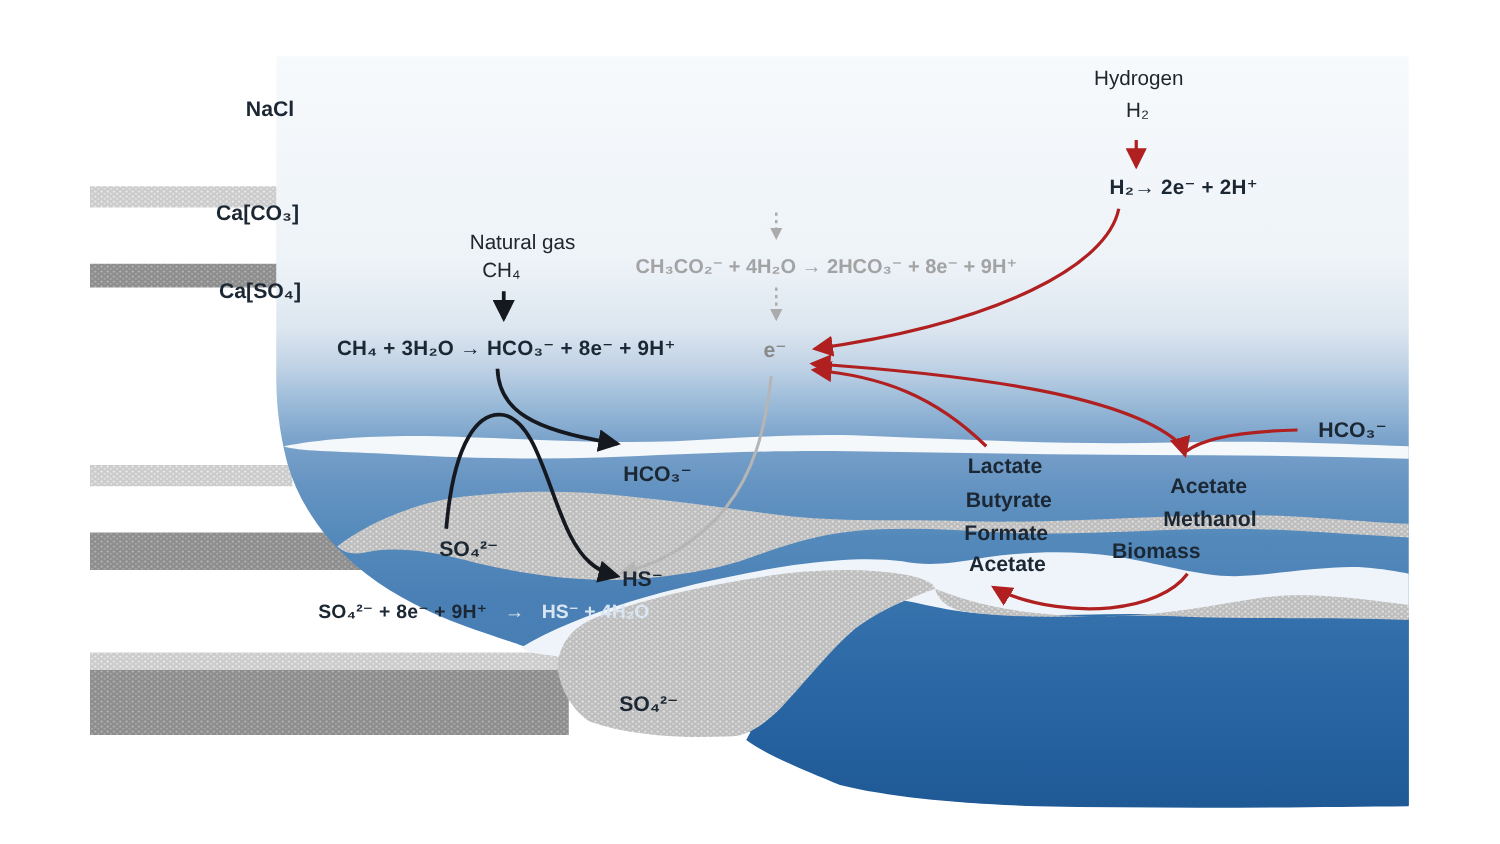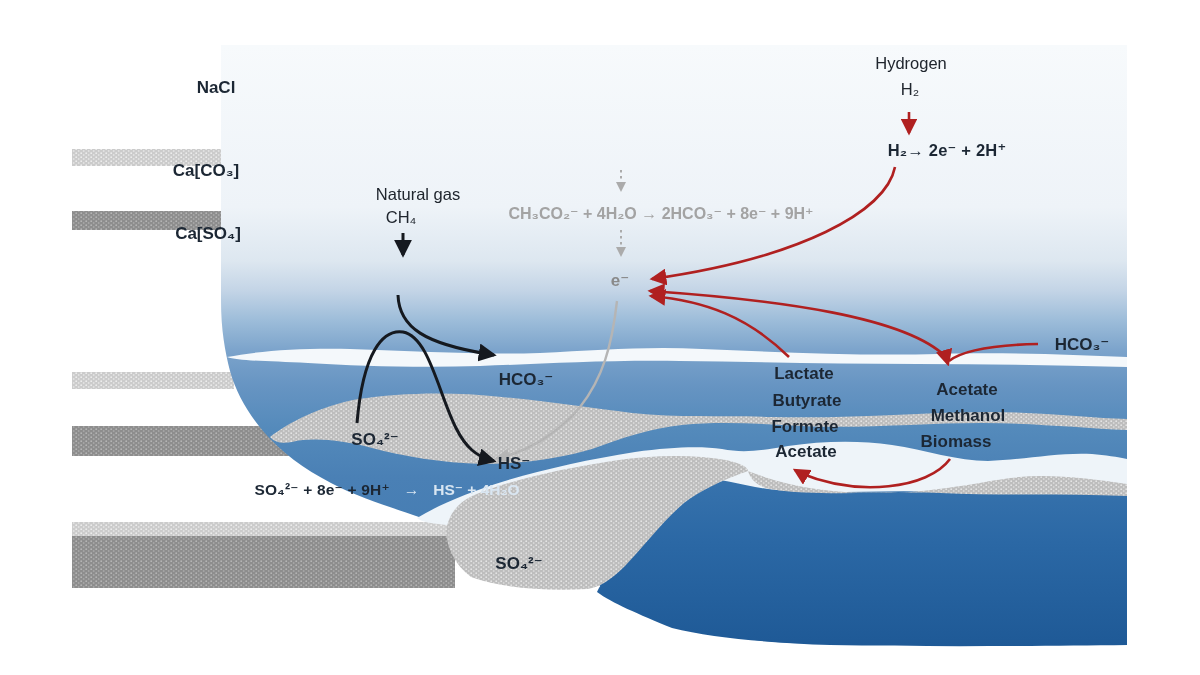--- a/index.html
+++ b/index.html
@@ -200,20 +200,21 @@
   <path class="arrow-red" d="M 1038 344 C 992 345, 962 351, 949 361"></path>
   <path class="arrow-red" marker-end="url(#mRed)" d="M 950 459 C 928 489, 858 497, 800 473 L 795 470"></path>
 </svg>
 
 <div class="lbl dark" style="left:198px;top:88px;">NaCl</div>
 <div class="lbl dark" style="left:188px;top:171px;">Ca[CO₃]</div>
 <div class="lbl dark" style="left:190px;top:234px;">Ca[SO₄]</div>
 
 <div class="lbl plain" style="left:398px;top:194px;margin-left:20px;">Natural gas</div>
 <div class="lbl plain" style="left:401px;top:217px;">CH₄</div>
+<div class="lbl eq" style="left:405px;top:279px;">CH₄ + 3H₂O → HCO₃⁻ + 8e⁻ + 9H⁺</div>
 
 <div class="lbl plain" style="left:911px;top:63px;">Hydrogen</div>
 <div class="lbl plain" style="left:910px;top:89px;">H₂</div>
 <div class="lbl eq" style="left:911px;top:150px;margin-left:36px;">H₂→ 2e⁻ + 2H⁺</div>
 
 <div class="lbl grayeq" style="left:637px;top:214px;margin-left:24px;">CH₃CO₂⁻ + 4H₂O → 2HCO₃⁻ + 8e⁻ + 9H⁺</div>
 <div class="lbl graybold" style="left:620px;top:281px;">e⁻</div>
 
 <div class="lbl dark" style="left:508px;top:380px;">HCO₃⁻</div>
 <div class="lbl dark" style="left:357px;top:440px;">SO₄²⁻</div>
@@ -227,15 +228,15 @@
   <span class="lighteq">HS⁻ + 4H₂O</span>
 </div>
 
 <div class="lbl dark" style="left:786px;top:374px;">Lactate</div>
 <div class="lbl dark" style="left:789px;top:401px;">Butyrate</div>
 <div class="lbl dark" style="left:787px;top:427px;">Formate</div>
 <div class="lbl dark" style="left:788px;top:452px;">Acetate</div>
 
 <div class="lbl dark" style="left:949px;top:390px;">Acetate</div>
 <div class="lbl dark" style="left:950px;top:416px;">Methanol</div>
-<div class="lbl dark" style="left:938px;top:442px;text-align:right;">Biomass</div>
+<div class="lbl dark" style="left:907px;top:442px;text-align:right;">Biomass</div>
 
 </div>
 
 </body></html>

